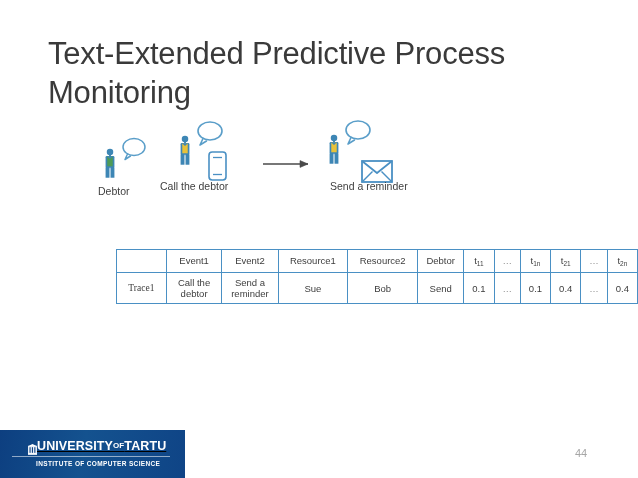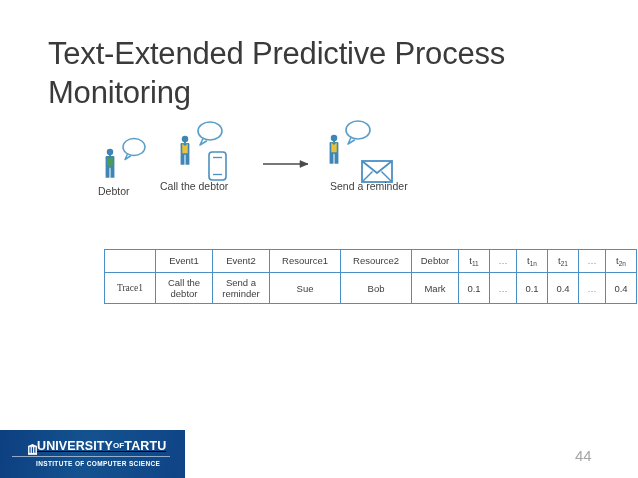--- a/index.html
+++ b/index.html
@@ -54,21 +54,21 @@
     color: #3f3f3f;
     white-space: nowrap;
   }
   #label-debtor   { left: 98px;  top: 185px; }
   #label-call     { left: 160px; top: 180px; }
   #label-send     { left: 330px; top: 180px; }
 
   
   .trace-table {
     position: absolute;
-    left: 104px;
+    left: 116px;
     top: 249px;
     border-collapse: collapse;
     font-size: 9.5px;
     color: #3d3d3d;
     background: #ffffff;
   }
   .trace-table td {
     border: 1px solid #4a90c4;
     text-align: center;
     vertical-align: middle;
@@ -142,21 +142,21 @@
     font-weight: 700;
     letter-spacing: 0.35px;
     white-space: nowrap;
   }
 
   
   .page-number {
     position: absolute;
     left: 575px;
     top: 447px;
-    font-size: 15px;
+    font-size: 11px;
     color: #a6a6a6;
   }
 </style>
 </head>
 <body>
 
 <div class="slide">
 
   <div class="slide-title">Text-Extended Predictive Process
 Monitoring</div>
@@ -251,21 +251,21 @@
         <td class="c-t"><span>t</span><sub>21</sub></td>
         <td class="c-dots">…</td>
         <td class="c-t"><span>t</span><sub>2n</sub></td>
       </tr>
       <tr class="body">
         <td class="c-blank">Trace1</td>
         <td class="c-event">Call the debtor</td>
         <td class="c-event">Send a reminder</td>
         <td class="c-resource">Sue</td>
         <td class="c-resource">Bob</td>
-        <td class="c-debtor">Mark</td>
+        <td class="c-debtor">Send</td>
         <td class="c-t">0.1</td>
         <td class="c-dots">…</td>
         <td class="c-t">0.1</td>
         <td class="c-t">0.4</td>
         <td class="c-dots">…</td>
         <td class="c-t">0.4</td>
       </tr>
     </tbody>
   </table>
 

